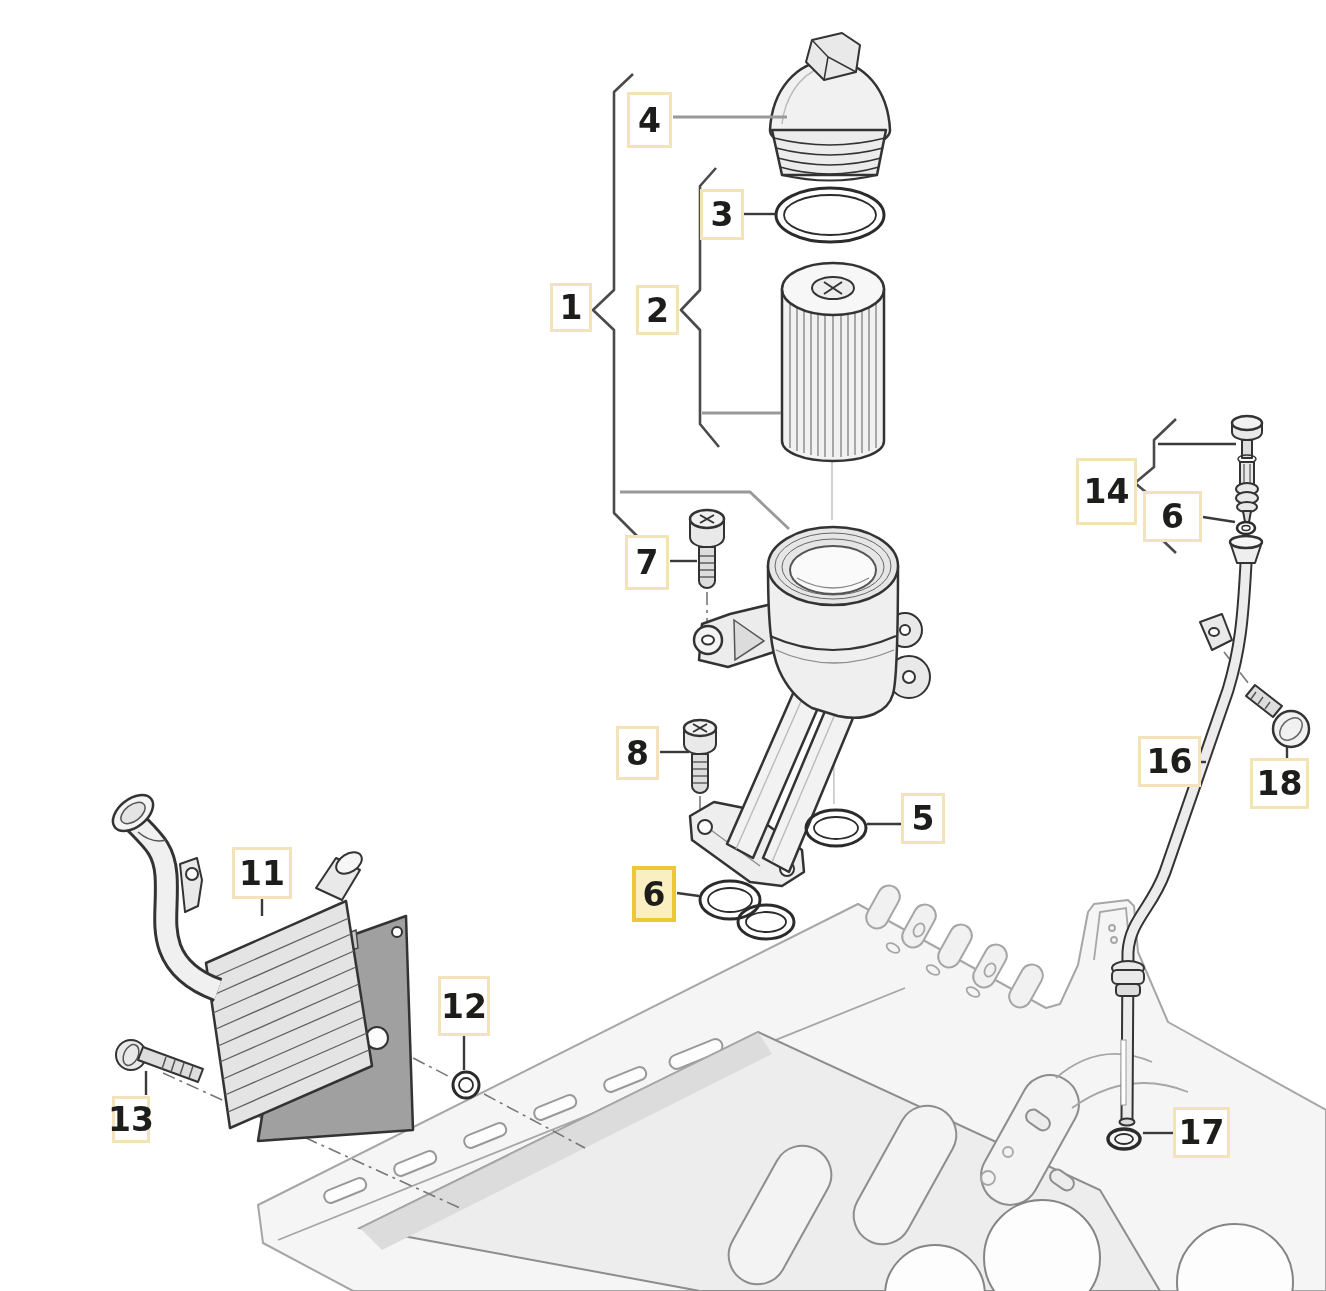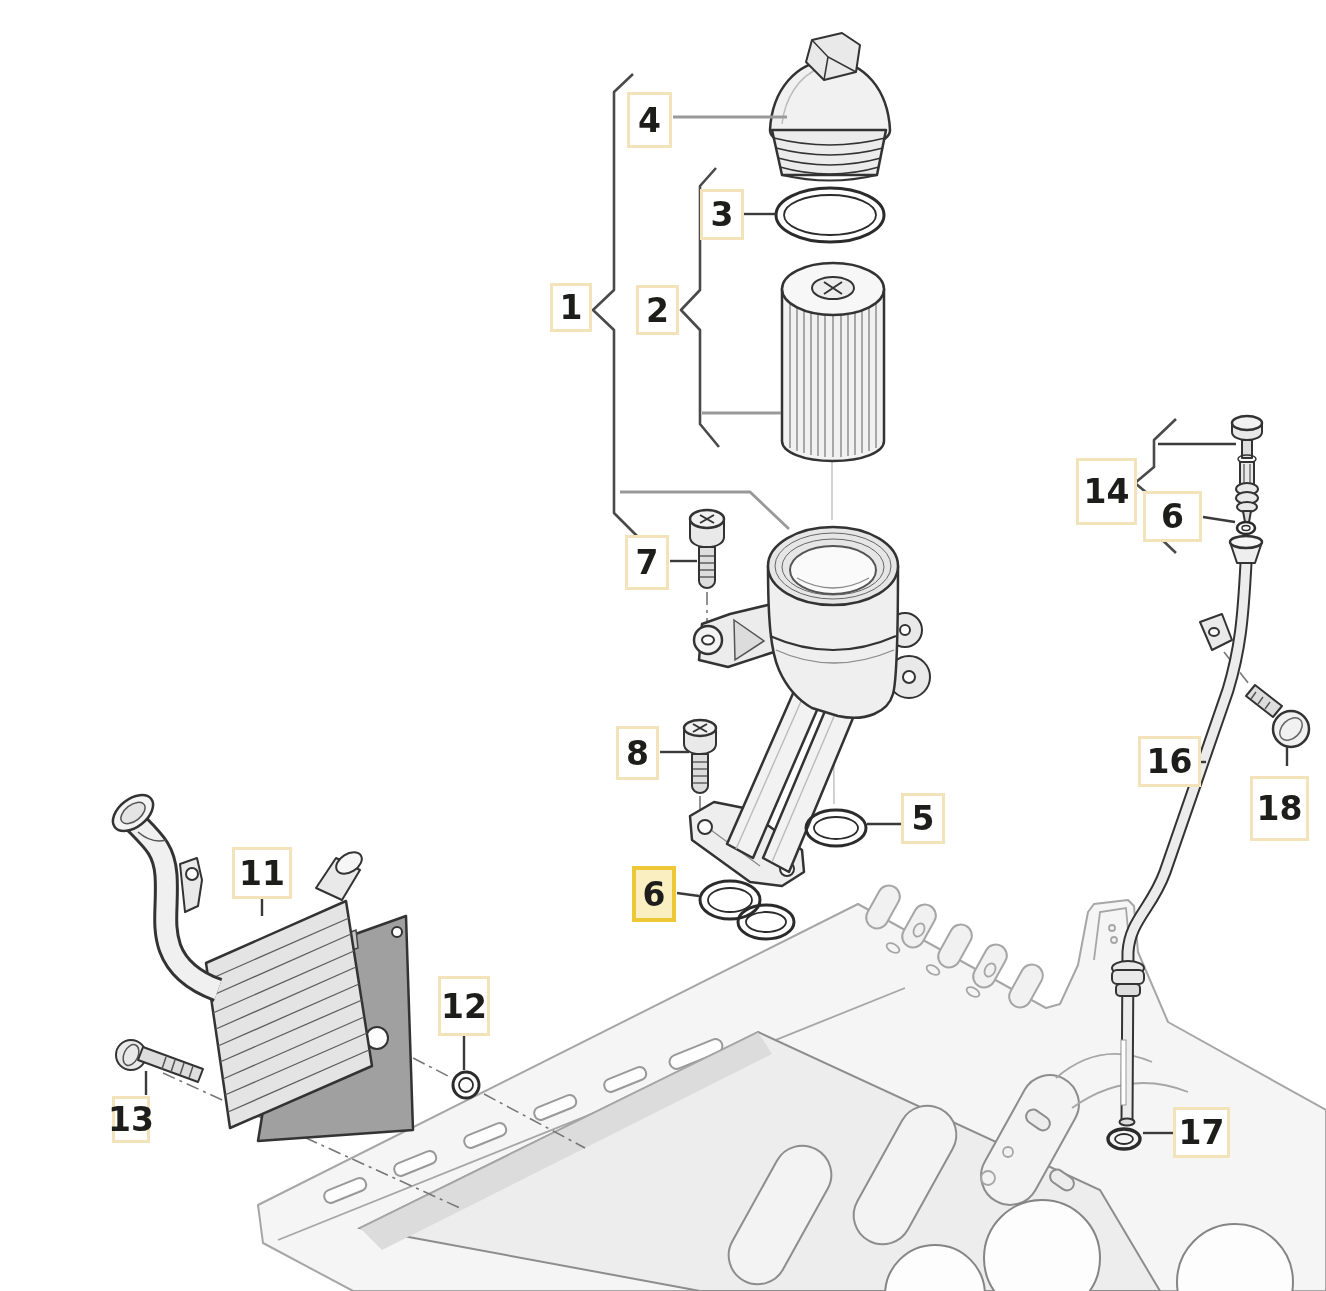--- a/index.html
+++ b/index.html
@@ -361,15 +361,15 @@
 <div class="callout highlight" style="left:632px;top:866px;width:44px;height:56px">6</div>
 <div class="callout" style="left:625px;top:535px;width:44px;height:55px">7</div>
 <div class="callout" style="left:616px;top:726px;width:43px;height:54px">8</div>
 <div class="callout" style="left:232px;top:847px;width:60px;height:52px">11</div>
 <div class="callout" style="left:438px;top:976px;width:52px;height:60px">12</div>
 <div class="callout" style="left:112px;top:1096px;width:38px;height:47px">13</div>
 <div class="callout" style="left:1076px;top:458px;width:61px;height:67px">14</div>
 <div class="callout" style="left:1143px;top:491px;width:59px;height:51px">6</div>
 <div class="callout" style="left:1138px;top:736px;width:63px;height:51px">16</div>
 <div class="callout" style="left:1173px;top:1107px;width:57px;height:51px">17</div>
-<div class="callout" style="left:1250px;top:776px;width:59px;height:65px">18</div>
+<div class="callout" style="left:1250px;top:758px;width:59px;height:51px">18</div>
 
 </div>
 
 </body></html>

